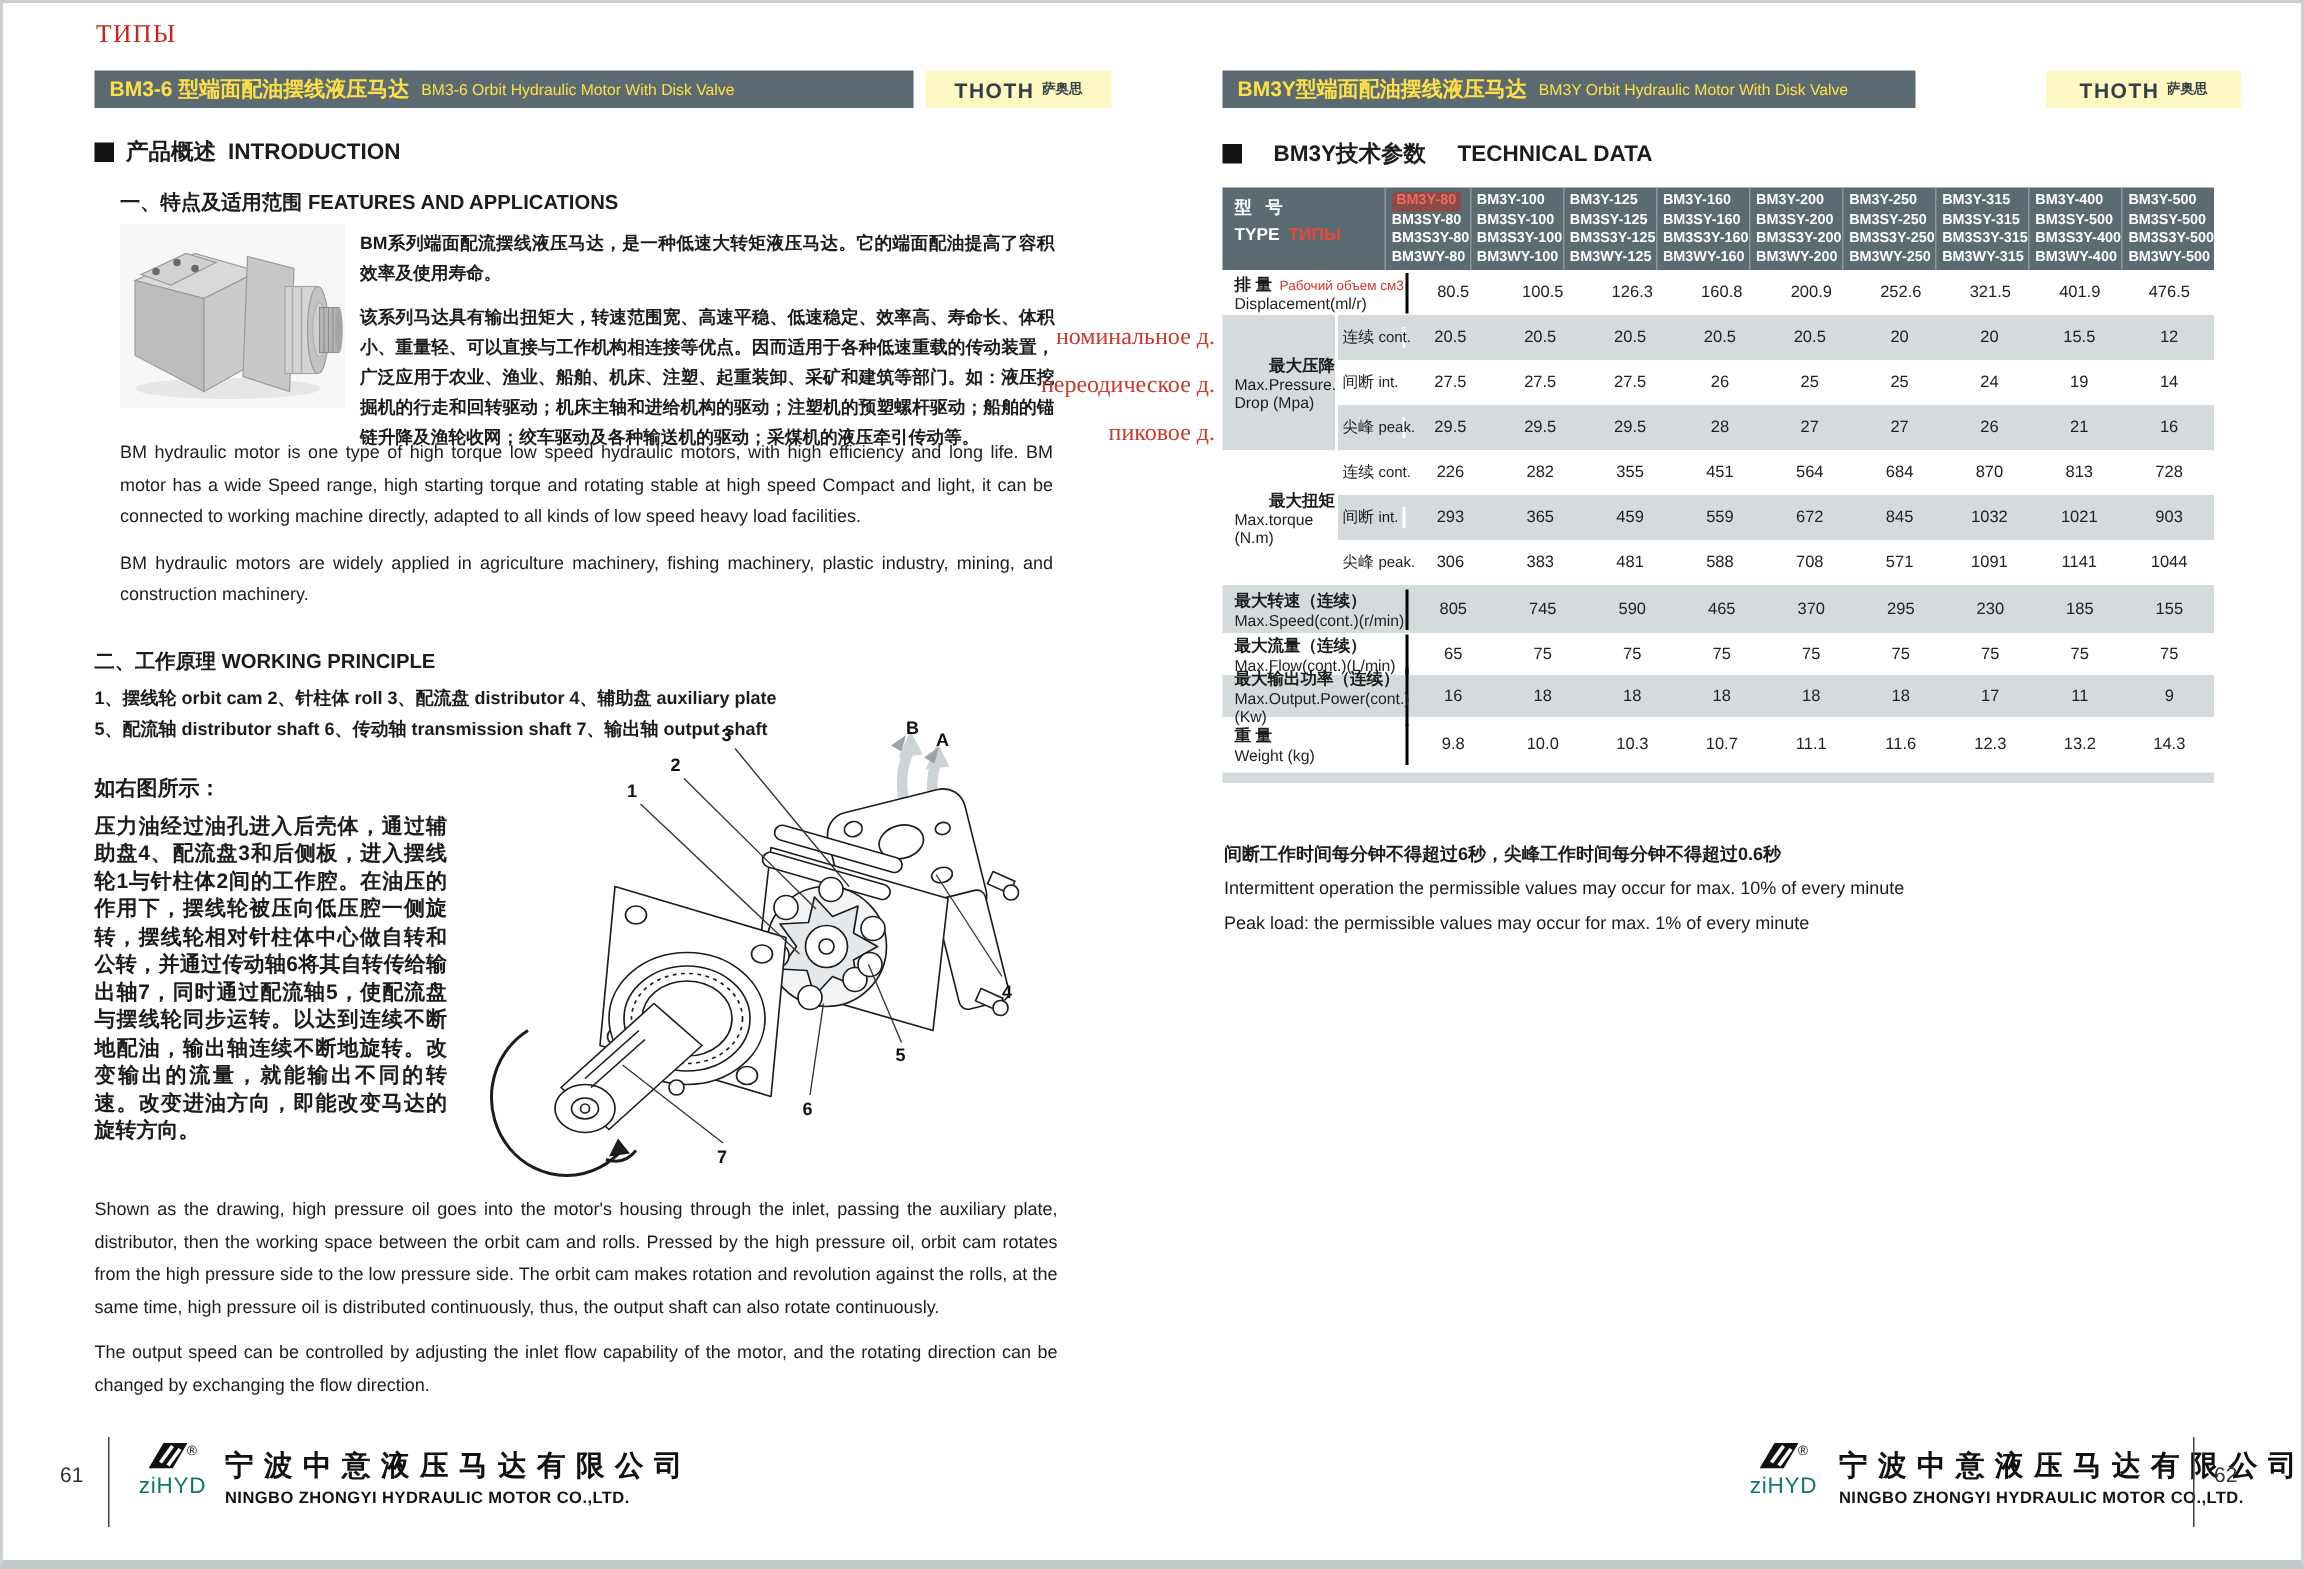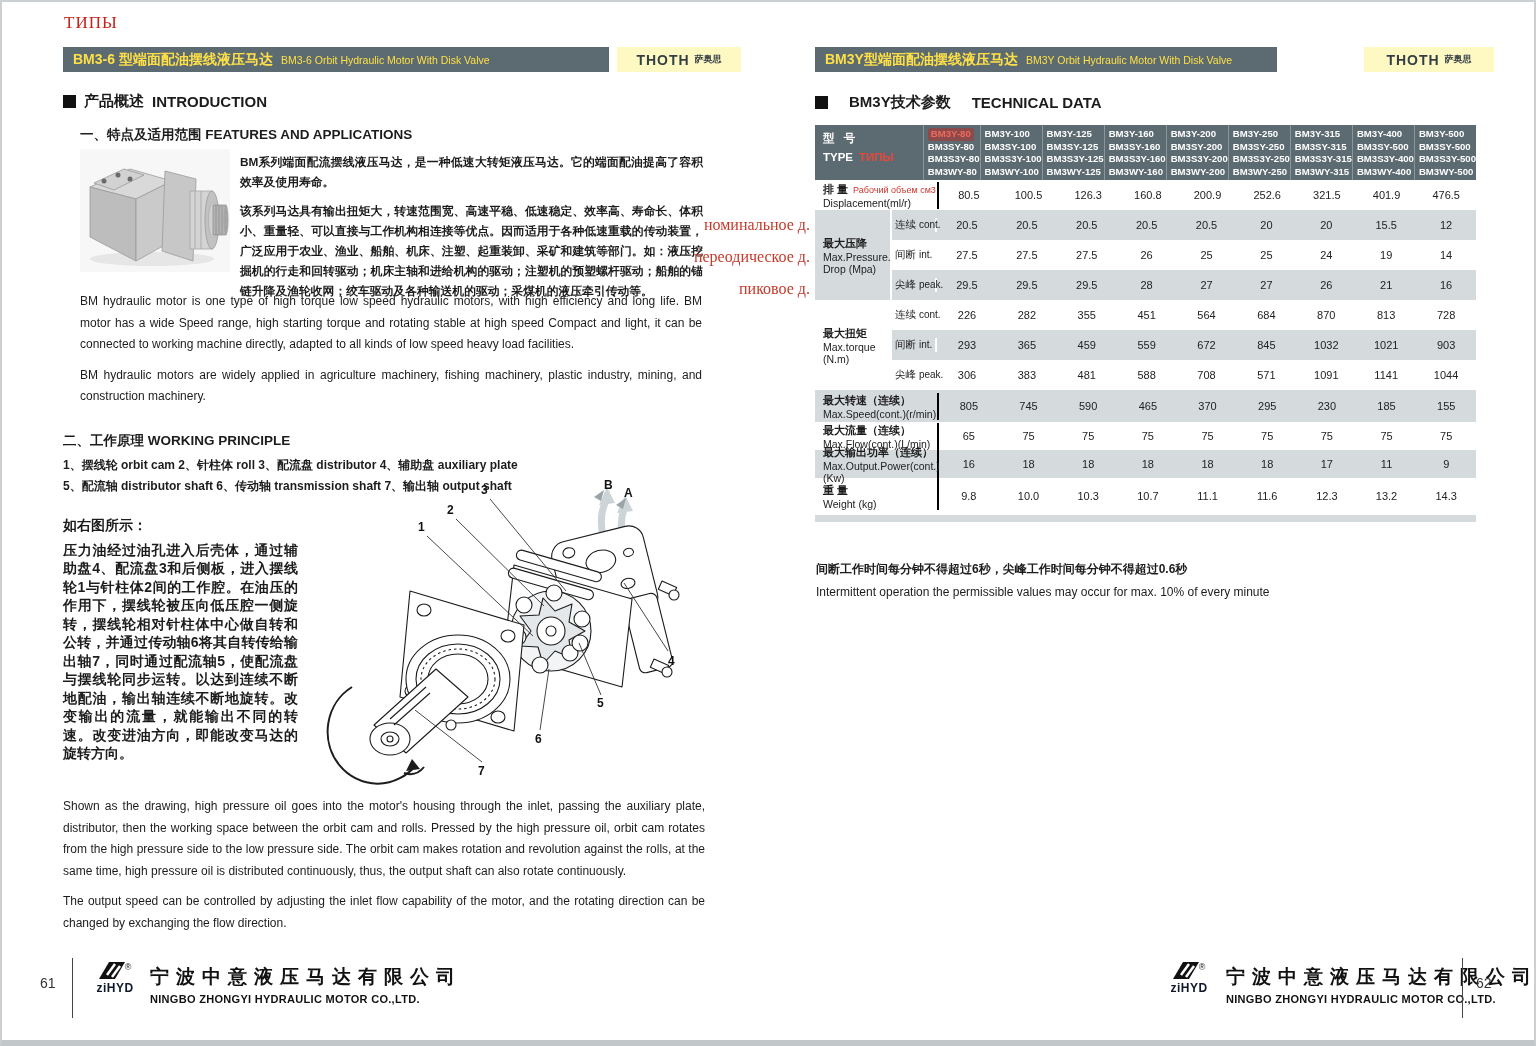--- a/index.html
+++ b/index.html
@@ -40,21 +40,21 @@
 
   .parts-list{position:absolute;left:63px;top:455px;font-size:12px;line-height:21px;font-weight:600;}
 
   .wp-zh{position:absolute;left:63px;top:516px;width:235px;font-size:14px;font-weight:bold;line-height:18.5px;text-align:justify;}
   .wp-zh .lead{display:block;margin-bottom:6px;}
   .pagenum{position:absolute;font-size:14px;color:#333;}
   .vline{position:absolute;width:1px;height:60px;background:#444;top:958px;}
   .logoblk{position:absolute;width:62px;text-align:center;}
   .logoblk .mark{display:inline-block;vertical-align:top;}
   .logoblk .reg{font-size:9px;vertical-align:top;color:#111;}
-  .logoblk .nm{font-weight:700;font-size:12px;letter-spacing:.5px;color:#0f172a;margin-top:-2px;}
+  .logoblk .nm{font-weight:400;font-size:15px;letter-spacing:.5px;color:#0f766e;margin-top:-2px;}
   .company .zh{font-weight:bold;font-size:19px;letter-spacing:7px;color:#111;white-space:nowrap;}
   .company .en{font-weight:bold;font-size:11px;color:#111;margin-top:3px;letter-spacing:.3px;white-space:nowrap;}
 
   
   #tech-table{position:absolute;left:815px;top:125px;width:661px;font-size:11px;}
   .t-header{display:flex;background:#5c6a71;color:#fff;height:55px;}
   .t-typecell{width:124px;box-sizing:border-box;padding:6px 0 0 8px;border-right:1px solid #8b969b;}
   .t-typecell .l1{font-weight:bold;font-size:11.5px;letter-spacing:3px;}
   .t-typecell .l2{font-weight:bold;font-size:11.5px;margin-top:5px;}
   .t-typecell .ru{color:#e8483b;margin-left:6px;}
@@ -63,21 +63,21 @@
   .hl{background:#8c4a4b;color:#ef6a5c;border-radius:3px;padding:0 3px;display:inline-block;}
   .t-row{display:flex;align-items:center;}
   .t-row.shade{background:#d5dadd;}
   .t-label{width:124px;box-sizing:border-box;padding-left:8px;border-right:2px solid #000000;}
   .t-label .zh{font-weight:bold;font-size:11px;}
   .t-label .en{font-size:10.5px;color:#222;}
   .t-label .ru{color:#d0352a;font-size:9px;margin-left:5px;font-weight:normal;}
   .t-group{display:flex;}
   .t-grouplabel{width:77px;box-sizing:border-box;padding-left:8px;display:flex;flex-direction:column;justify-content:center;border-right:2px solid #fff;}
   .t-grouplabel.shade{background:#d5dadd;}
-  .t-grouplabel .zh{font-weight:bold;font-size:11px;}
+  .t-grouplabel .zh{font-weight:bold;font-size:11px;text-align:right;}
   .t-grouplabel .en{font-size:10.5px;}
   .t-subcol{flex:1;display:flex;flex-direction:column;}
   .t-subcell{width:45px;box-sizing:border-box;padding-left:3px;border-right:2px solid #fff;white-space:nowrap;}
   .t-subcell .zh{font-weight:normal;font-size:10.5px;}
   .t-subcell .en{font-size:10px;}
   .t-val{flex:1;text-align:center;font-size:11px;color:#222;}
   .t-strip{height:7px;background:#d5dadd;margin-top:1px;}
 
   .notes{position:absolute;left:816px;top:558px;font-size:12px;line-height:23px;}
   .notes .zh{font-weight:bold;}
@@ -520,20 +520,21 @@
       <div class="t-val">12.3</div>
       <div class="t-val">13.2</div>
       <div class="t-val">14.3</div>
     </div>
     <div class="t-strip"></div>
   </div>
 
 <div class="notes">
   <div class="zh">间断工作时间每分钟不得超过6秒，尖峰工作时间每分钟不得超过0.6秒</div>
   <div>Intermittent operation the permissible values may occur for max. 10% of every minute</div>
+  <div>Peak load: the permissible values may occur for max. 1% of every minute</div>
 </div>
 
 <div class="logoblk" style="left:1158px;top:962px;">
   <span class="mark">
     <svg width="26" height="17" viewBox="0 0 26 17">
         <polygon points="0,17 10,0 26,0 16,17" fill="#111"></polygon>
         <line x1="8" y1="13" x2="16" y2="2" stroke="#fff" stroke-width="2.5"></line>
         <line x1="13" y1="15" x2="21" y2="4" stroke="#fff" stroke-width="2.5"></line>
       </svg>
   </span><span class="reg">®</span>

